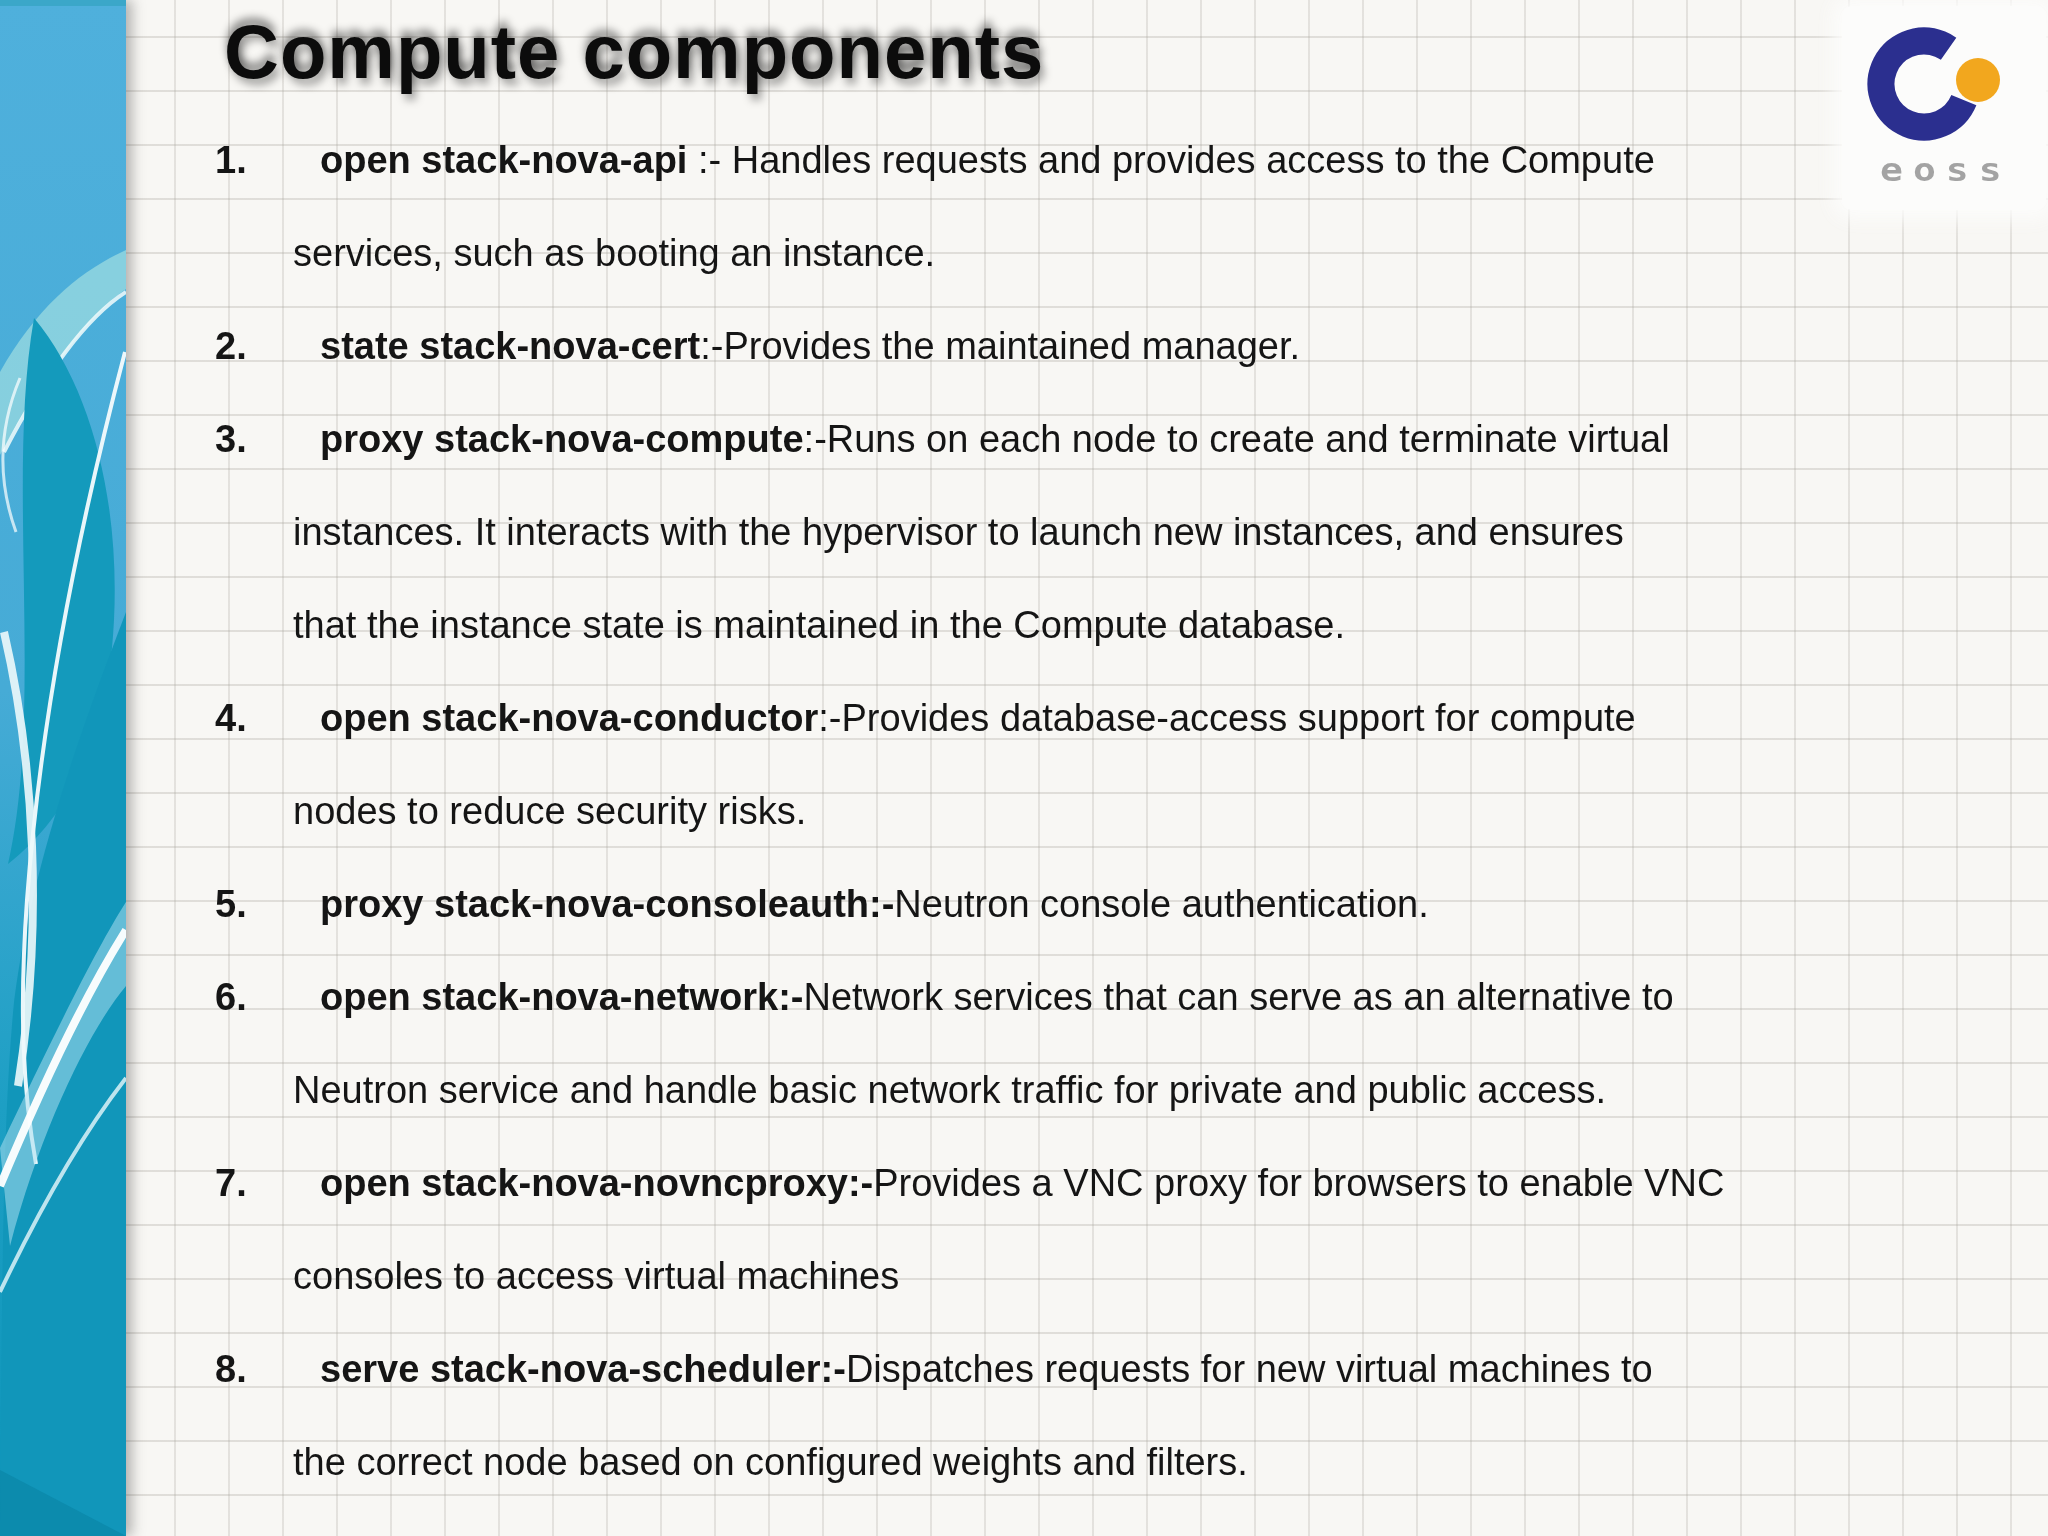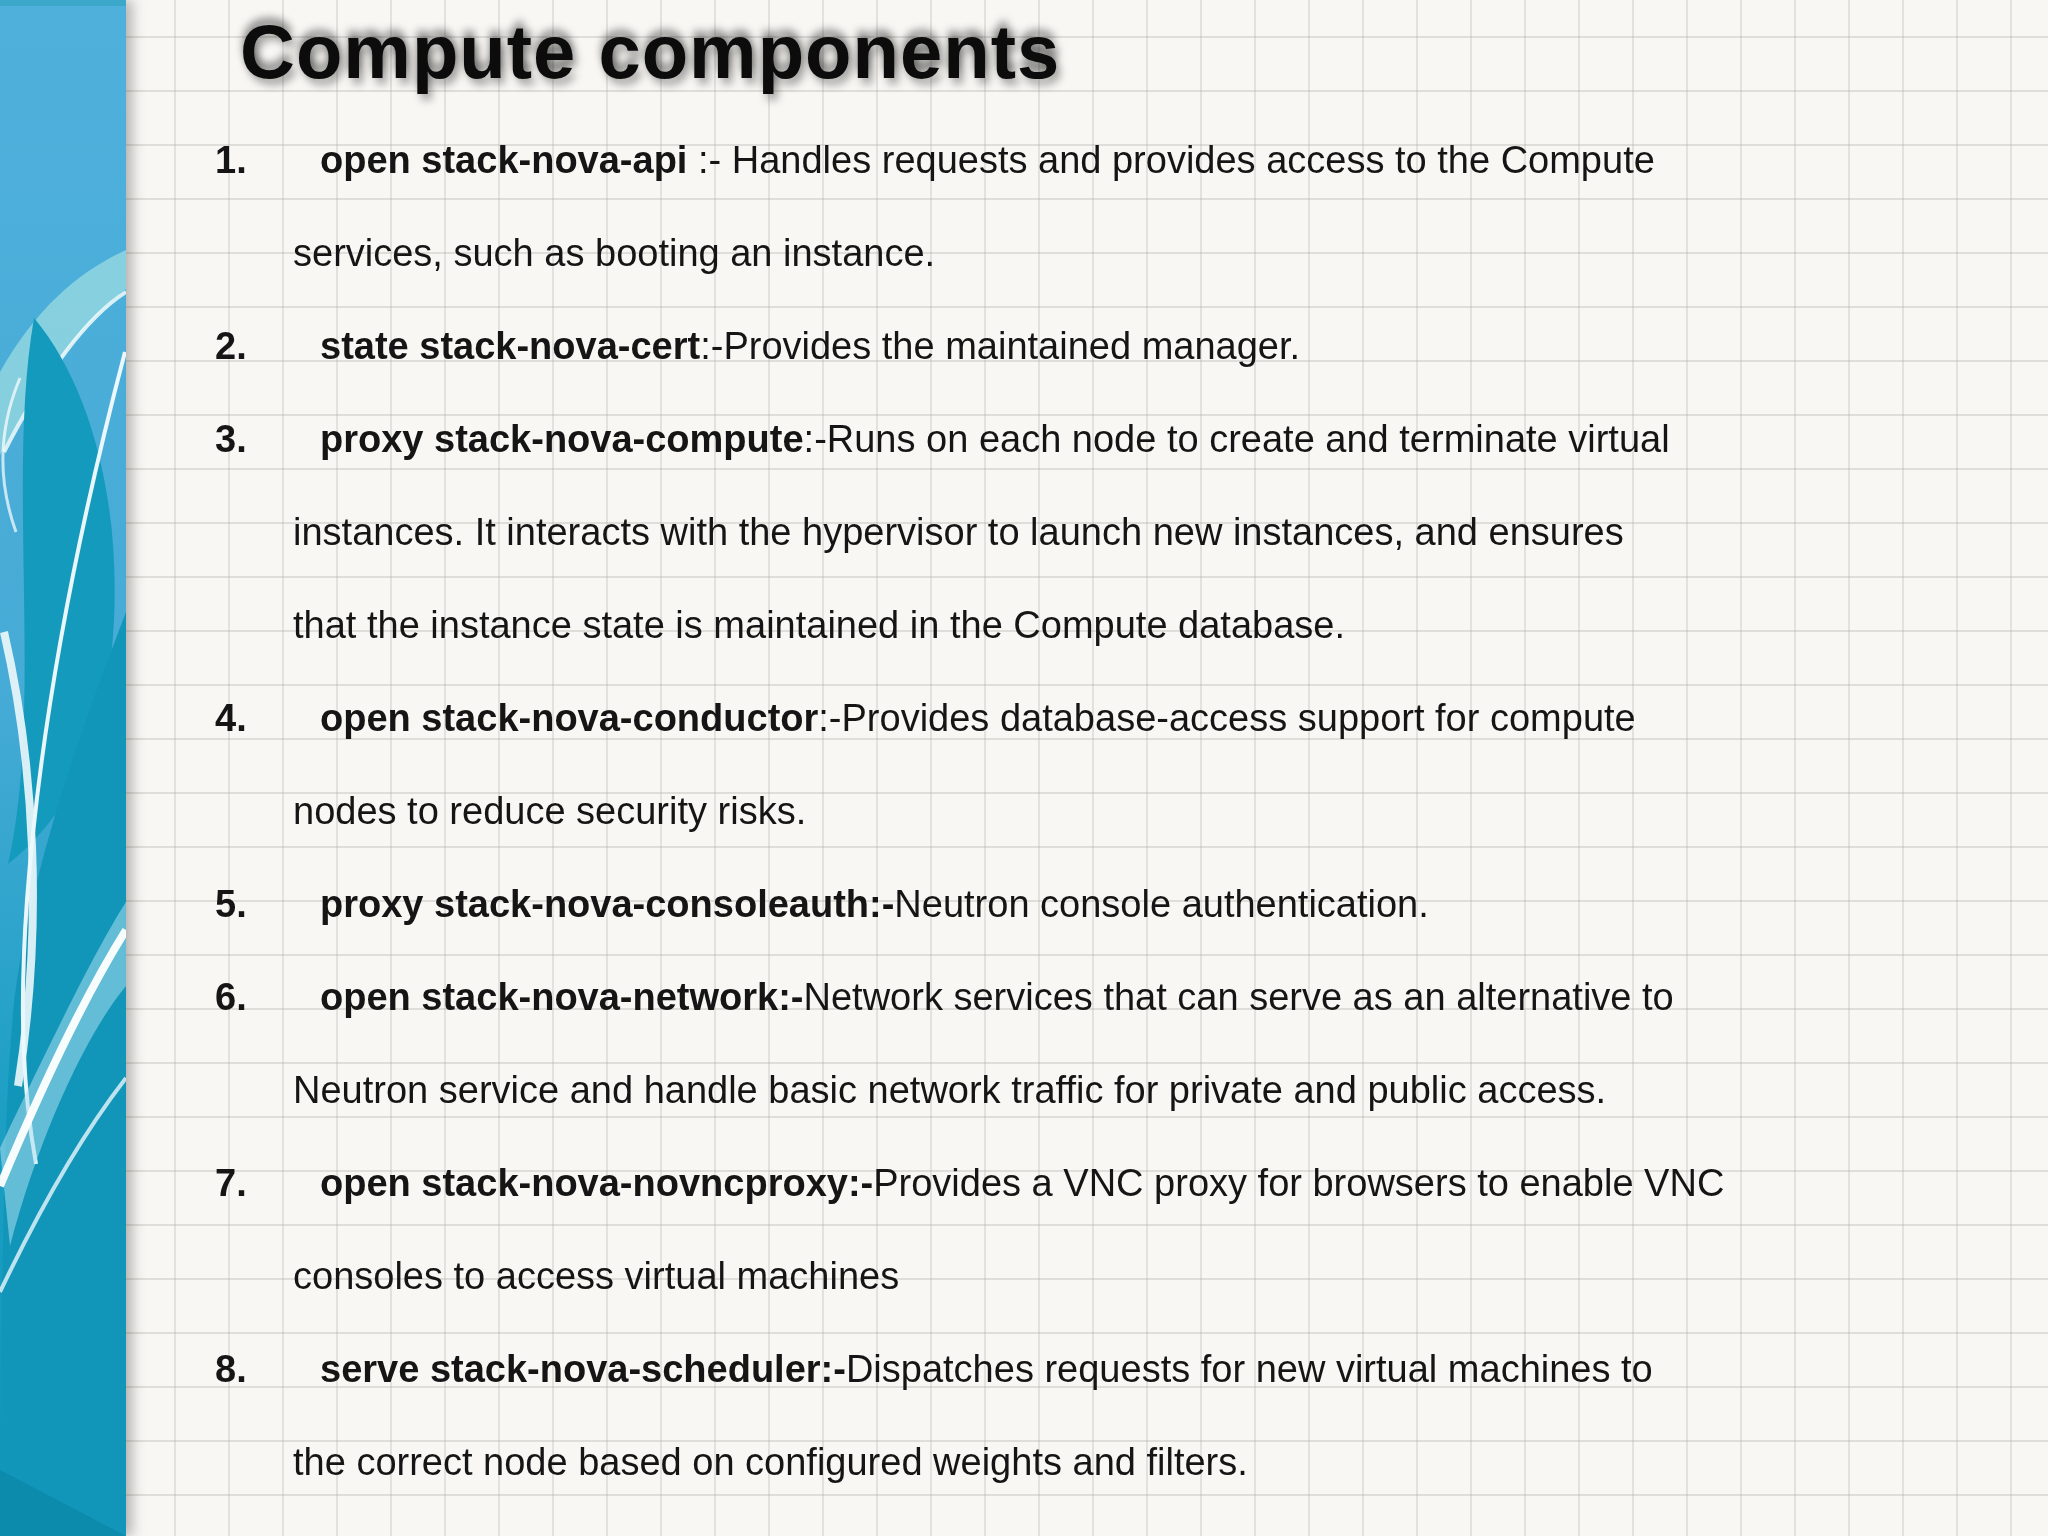--- a/index.html
+++ b/index.html
@@ -23,21 +23,21 @@
   
   .sidebar{
     position:absolute;left:0;top:0;width:126px;height:1536px;
     box-shadow:6px 0 12px rgba(50,50,50,.35);
     z-index:3;
   }
   .sidebar svg{display:block;width:100%;height:100%;}
 
   
   .title{
-    position:absolute;left:240px;top:8px;margin:0;
+    position:absolute;left:224px;top:8px;margin:0;
     font-size:76px;font-weight:700;letter-spacing:1px;
     color:#0c0c0c;
     text-shadow:0 -7px 9px rgba(0,0,0,.45), 4px 6px 9px rgba(0,0,0,.35);
     z-index:4;
     text-align:right;
   }
 
   
   .logo-box{
     position:absolute;left:1842px;top:6px;width:204px;height:204px;
@@ -99,20 +99,27 @@
       <path d="M4 632 C 34 762 44 922 18 1086" stroke="#edf8fb" stroke-width="8" fill="none" opacity="0.9"></path>
       <path d="M0 1186 C 52 1062 96 978 126 930" stroke="#ffffff" stroke-width="8" fill="none" opacity="0.95"></path>
       <path d="M0 1292 C 40 1208 84 1132 126 1078" stroke="#e9f7fb" stroke-width="4" fill="none" opacity="0.8"></path>
 
       <path d="M20 378 C -2 430 -2 482 16 532" stroke="#ffffff" stroke-width="3" fill="none" opacity="0.7"></path>
 
       <path d="M0 1470 L 126 1536 L 0 1536 Z" fill="#0b87a8" opacity="0.75"></path>
     </svg>
   </div>
 
+  <div class="logo-box">
+    <svg width="204" height="140" viewBox="0 0 204 140">
+      <circle cx="82" cy="78" r="43" fill="none" stroke="#2b2f8f" stroke-width="27" stroke-dasharray="212 58" transform="rotate(22 82 78)"></circle>
+      <circle cx="136" cy="74" r="22" fill="#f2a71e"></circle>
+    </svg>
+    <div class="logo-word">eoss</div>
+  </div>
 
   <h1 class="title">Compute components</h1>
 
   <ol class="list">
     <li>
       <span class="num">1.</span>
       <span class="txt"><b>open stack-nova-api</b><span> :- Handles requests and provides access to the Compute
 services, such as booting an instance.</span></span>
     </li>
     <li>

